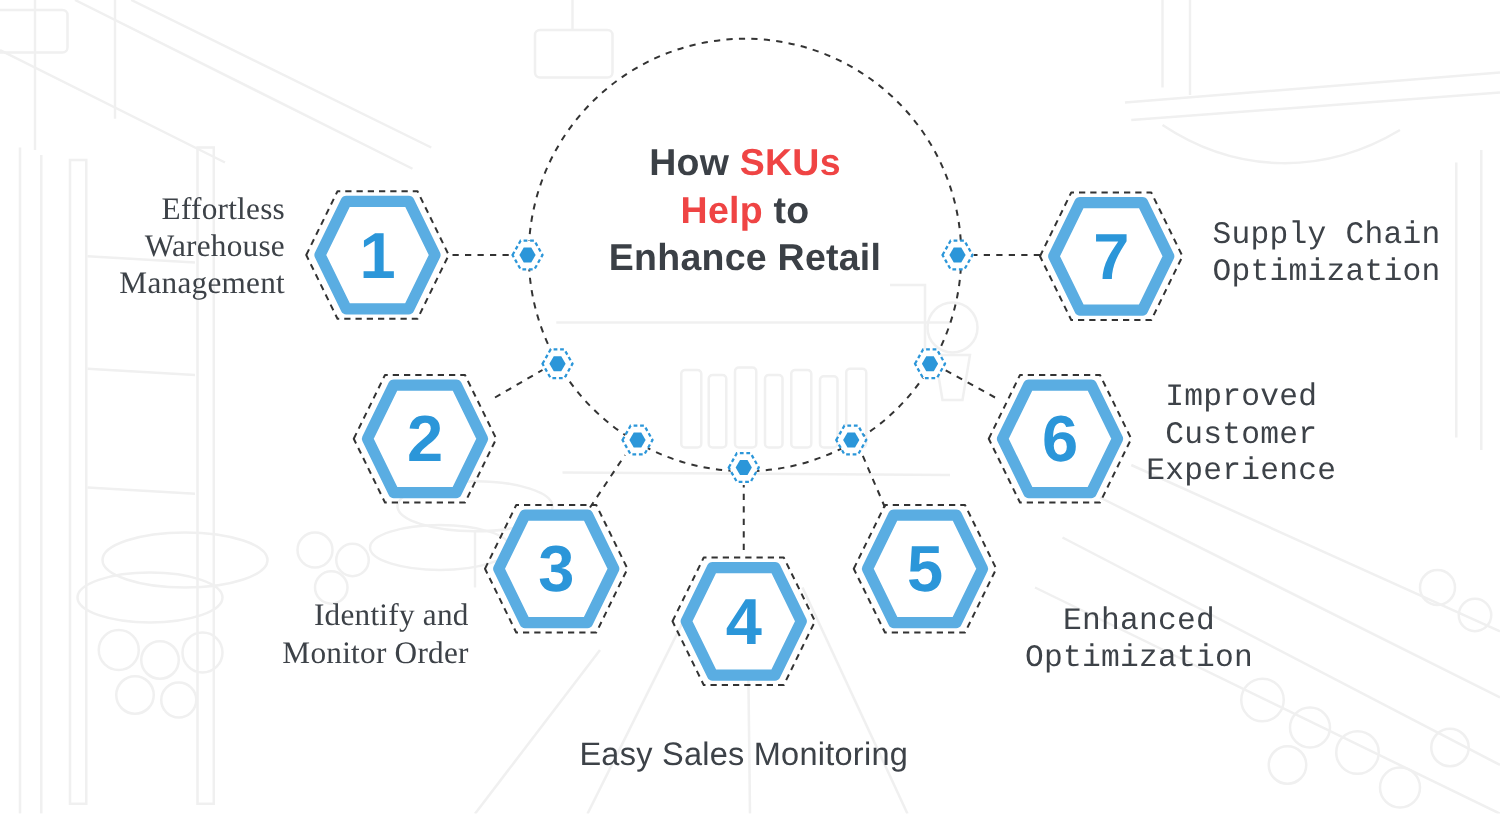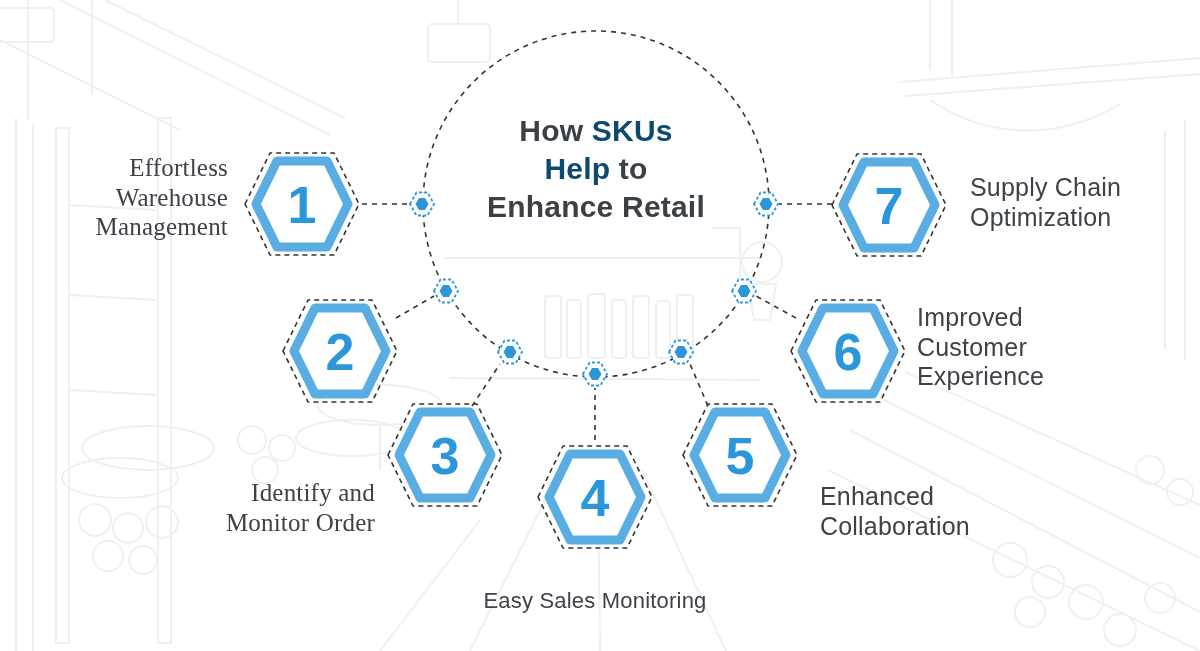--- a/index.html
+++ b/index.html
@@ -21,29 +21,29 @@
     padding-top:2px;box-sizing:border-box;
   }
 
   .node{position:absolute;width:30px;height:30px;z-index:4;}
 
   .step-label{
     position:absolute;z-index:3;color:#3d4248;font-size:25px;
     line-height:1.18;letter-spacing:.2px;white-space:pre-line;
   }
   .align-right{text-align:right;font-family:Liberation Serif, serif;}
-  .align-left{text-align:left;}
+  .align-left{text-align:center;font-family:Liberation Mono, monospace;}
   .align-center{text-align:center;}
 
   .title-block{
     position:absolute;left:436px;top:112px;width:320px;z-index:3;
     text-align:center;font-size:30px;font-weight:bold;line-height:38px;
     color:#3b4046;letter-spacing:.2px;
   }
-  .title-blue{color:#0c4a6e;}
+  .title-blue{color:#ef4444;}
 </style>
 </head>
 <body>
 
 <div class="canvas">
 
   <svg class="bg-art" width="1200" height="651" viewBox="0 0 1200 651">
     <g stroke="#f0f0f0" stroke-width="2" fill="none">
 
       <path d="M60 0 L330 135"></path>
@@ -216,22 +216,22 @@
   <svg class="node" style="left:751px;top:189px" width="30" height="30" viewBox="0 0 30 30">
     <polygon points="3,15 9.5,3.5 20.5,3.5 27,15 20.5,26.5 9.5,26.5" fill="#fff" stroke="#2b96d9" stroke-width="1.8" stroke-dasharray="3 2.2"></polygon>
     <polygon points="8.5,15 12,9 18,9 21.5,15 18,21 12,21" fill="#2b96d9"></polygon>
   </svg>
 
   <div class="step-label align-right" style="right:972px;top:153px">Effortless
 Warehouse
 Management</div>
   <div class="step-label align-right" style="right:825px;top:478px">Identify and
 Monitor Order</div>
-  <div class="step-label align-center" style="left:395px;top:588px;width:400px;font-size:22px">Easy Sales Monitoring</div>
+  <div class="step-label align-center" style="left:395px;top:588px;width:400px;font-size:26px">Easy Sales Monitoring</div>
   <div class="step-label align-left" style="left:820px;top:482px">Enhanced
-Collaboration</div>
+Optimization</div>
   <div class="step-label align-left" style="left:917px;top:303px">Improved
 Customer
 Experience</div>
   <div class="step-label align-left" style="left:970px;top:173px">Supply Chain
 Optimization</div>
 
 </div>
 
 </body></html>

